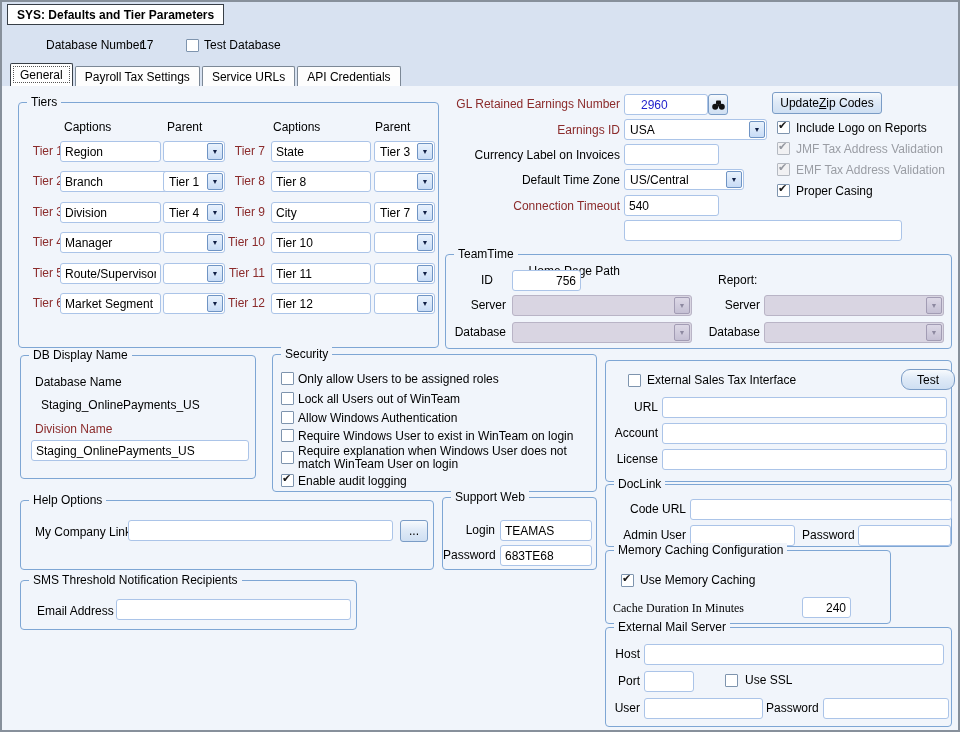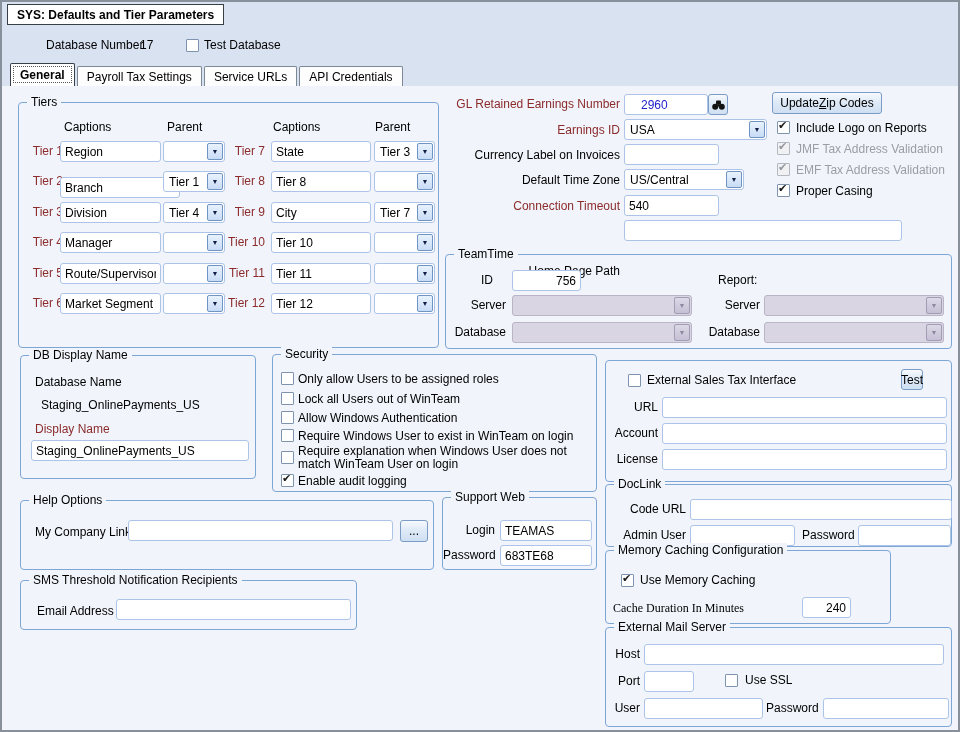--- a/index.html
+++ b/index.html
@@ -10,21 +10,21 @@
   .title-tab { position:absolute; left:5px; top:2px; height:21px; padding:0 9px;
          background:#fff; border:1px solid #383f47; display:flex; align-items:center;
          font-weight:bold; font-size:12px; }
   .lbl { position:absolute; white-space:nowrap; font-size:12px; color:#000; }
   .lbl.r { text-align:right; }
   .red { color:#8b2b2b; }
   .tabs { position:absolute; left:8px; top:61px; display:flex; align-items:flex-end; }
   .tab { height:20px; padding:0 9px; display:flex; align-items:center; font-size:12px;
          background:#fdfdfd; border:1px solid #7c8896; border-bottom:none;
          margin-right:2px; border-radius:2px 2px 0 0; }
-  .tab.active { height:23px; font-weight:bold; border-color:#383f47;
+  .tab.active { height:23px; font-weight:normal; border-color:#383f47;
          outline:1px dotted #555; outline-offset:-4px; background:#fff; }
   .grp { position:absolute; border:1px solid #7ea6d4; border-radius:4px; }
   .leg { position:absolute; top:-8px; left:8px; background:#f1f5fb; padding:0 4px;
          font-size:12px; line-height:15px; white-space:nowrap; }
   .txt { position:absolute; height:21px; border:1px solid #abc4e8; border-radius:3px;
          background:#fff; font:12px "Liberation Sans", sans-serif; padding:0 4px; color:#000; }
   .txt.blue { color:#2222cc; }
   .txt.ra { text-align:right; }
   .dd { position:absolute; height:21px; border:1px solid #abc4e8; border-radius:3px; background:#fff; }
   .dd .val { position:absolute; left:5px; top:3px; font-size:12px; white-space:nowrap; }
@@ -87,21 +87,21 @@
     <span class="lbl r red" style="left:6px;top:41px;width:38px;">Tier 1</span>
     <input class="txt" style="left: 41px; top: 38px; width: 101px;" value="Region">
     <div class="dd" style="left:144px;top:38px;width:62px;">
         <span class="val"></span>
         <span class="dbtn">
           <span>▼</span>
         </span>
       </div>
 
     <span class="lbl r red" style="left:6px;top:71px;width:38px;">Tier 2</span>
-    <input class="txt" style="left: 41px; top: 68px; width: 120px; margin-top: 6px;" value="Branch">
+    <input class="txt" style="left: 41px; top: 68px; width: 120px;" value="Branch">
     <div class="dd" style="left:144px;top:68px;width:62px;">
         <span class="val">Tier 1</span>
         <span class="dbtn">
           <span>▼</span>
         </span>
       </div>
 
     <span class="lbl r red" style="left:6px;top:102px;width:38px;">Tier 3</span>
     <input class="txt" style="left: 41px; top: 99px; width: 101px;" value="Division">
     <div class="dd" style="left:144px;top:99px;width:62px;">
@@ -277,21 +277,21 @@
         <span class="dbtn">
           <span>▼</span>
         </span>
       </div>
   </div>
 
   <div class="grp" style="left:18px;top:353px;width:236px;height:124px;">
     <span class="leg">DB Display Name</span>
     <span class="lbl" style="left:14px;top:19px;">Database Name</span>
     <span class="lbl" style="left:20px;top:42px;">Staging_OnlinePayments_US</span>
-    <span class="lbl red" style="left:14px;top:66px;">Display Name</span>
+    <span class="lbl red" style="left:14px;top:66px;">Division Name</span>
     <input class="txt" style="left: 10px; top: 84px; width: 218px;" value="Staging_OnlinePayments_US">
   </div>
 
   <div class="grp" style="left:270px;top:352px;width:325px;height:138px;">
     <span class="leg">Security</span>
     <span class="cb" style="left:8px;top:17px;"></span>
     <span class="lbl" style="left:25px;top:17px;">Only allow Users to be assigned roles</span>
     <span class="cb" style="left:8px;top:37px;"></span>
     <span class="lbl" style="left:25px;top:37px;">Lock all Users out of WinTeam</span>
     <span class="cb" style="left:8px;top:56px;"></span>
@@ -300,21 +300,21 @@
     <span class="lbl" style="left:25px;top:74px;">Require Windows User to exist in WinTeam on login</span>
     <span class="cb" style="left:8px;top:96px;"></span>
     <span class="lbl two" style="left:25px;top:90px;">Require explanation when Windows User does not match WinTeam User on login</span>
     <span class="cb chk" style="left:8px;top:119px;"></span>
     <span class="lbl" style="left:25px;top:119px;">Enable audit logging</span>
   </div>
 
   <div class="grp" style="left:603px;top:358px;width:347px;height:122px;">
     <span class="cb" style="left:22px;top:13px;"></span>
     <span class="lbl" style="left:41px;top:12px;">External Sales Tax Interface</span>
-    <div class="btn3d" style="left:295px;top:8px;width:22px;height:21px;">
+    <div class="btn3d" style="left:295px;top:8px;width:54px;height:21px;border-radius:9px;">
         <span>Test</span>
       </div>
     <span class="lbl r" style="left:2px;top:39px;width:50px;">URL</span>
     <input class="txt" style="left: 56px; top: 36px; width: 285px;" value="">
     <span class="lbl r" style="left:2px;top:65px;width:50px;">Account</span>
     <input class="txt" style="left: 56px; top: 62px; width: 285px;" value="">
     <span class="lbl r" style="left:2px;top:91px;width:50px;">License</span>
     <input class="txt" style="left: 56px; top: 88px; width: 285px;" value="">
   </div>
 

